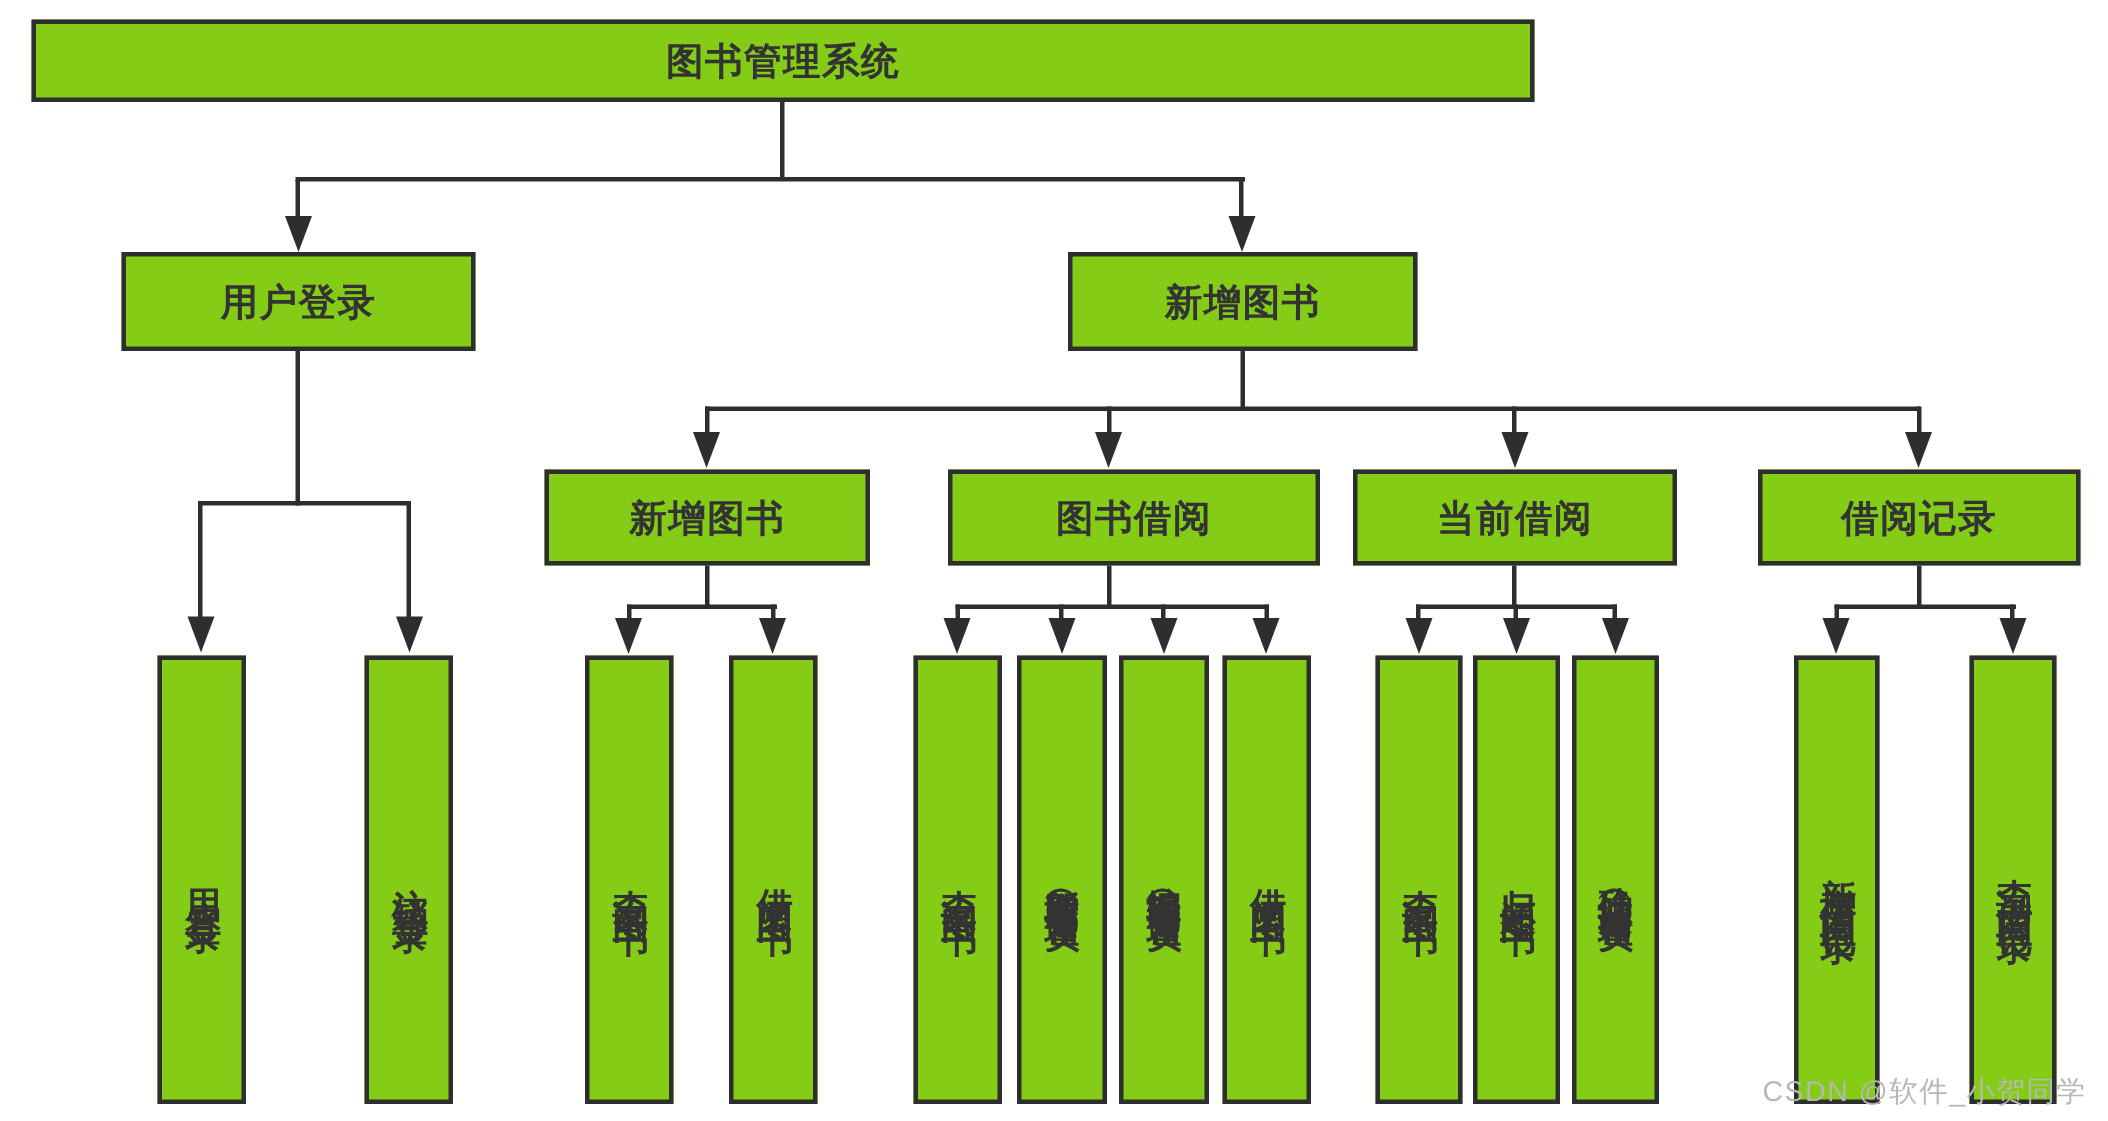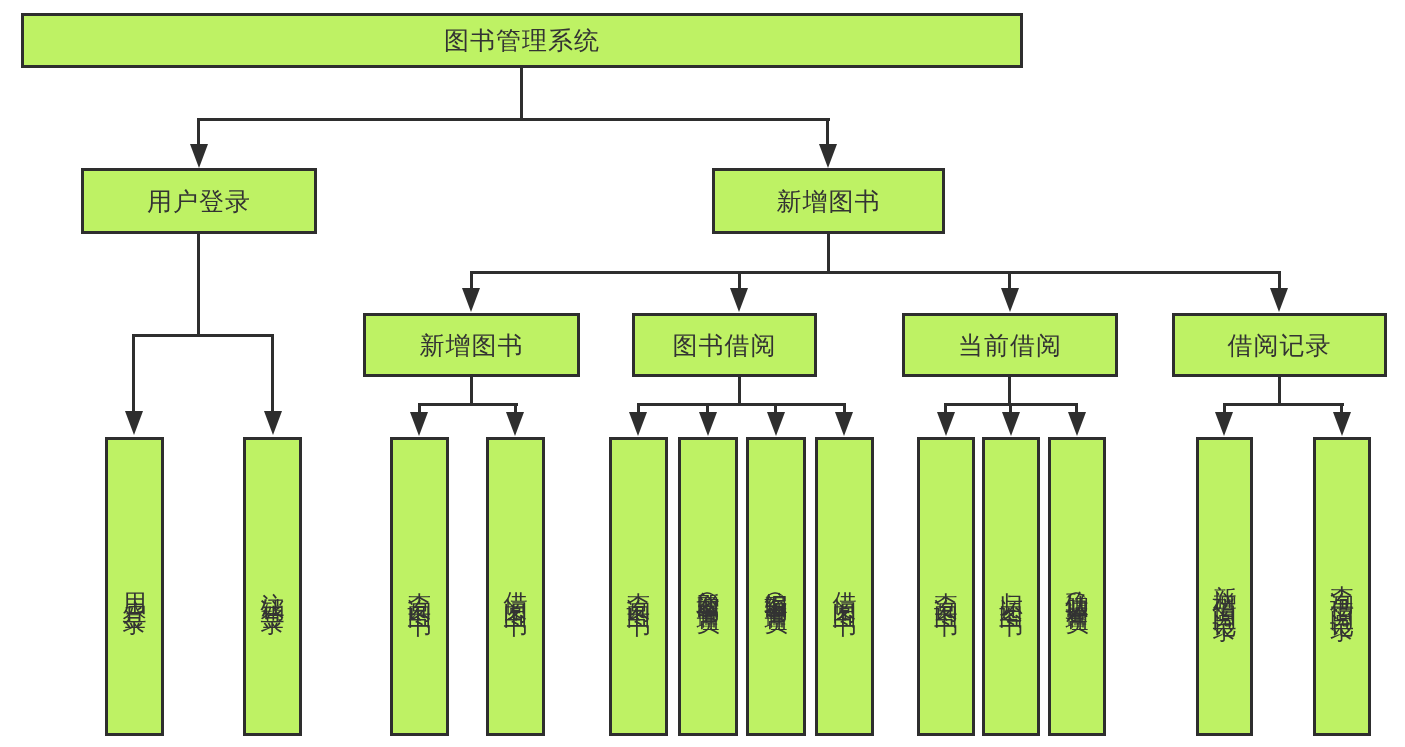--- a/index.html
+++ b/index.html
@@ -8,24 +8,25 @@
     --wm:#b7b7b7;
   }
   html,body{margin:0;padding:0;}
   body{
     width:1405px;height:747px;position:relative;overflow:hidden;
     background:#ffffff;
     font-family:"Liberation Sans", sans-serif;
   }
   .stage{position:absolute;left:0;top:0;width:1405px;height:747px;}
   .node{
-    position:absolute;box-sizing:border-box;background:#bef264;
+    position:absolute;box-sizing:border-box;background:#84cc16;
     border:3px solid var(--line);
     display:flex;align-items:center;justify-content:center;
     color:var(--text);
+    font-weight:bold;
   }
   .h-label{
     font-size:25px;letter-spacing:1px;color:var(--text);white-space:nowrap;
   }
   .vtext{
     writing-mode:vertical-rl;text-orientation:mixed;
     font-size:24px;letter-spacing:7px;color:var(--text);
     line-height:1;white-space:nowrap;
   }
   .vtext.tight{font-size:23px;letter-spacing:3px;}
@@ -55,21 +56,21 @@
   </div>
 
   <div class="node" style="left:712px;top:168px;width:233px;height:66px;">
     <span class="h-label">新增图书</span>
   </div>
 
   <div class="node" style="left:363px;top:313px;width:217px;height:64px;">
     <span class="h-label">新增图书</span>
   </div>
 
-  <div class="node" style="left:632px;top:313px;width:185px;height:64px;">
+  <div class="node" style="left:632px;top:313px;width:248px;height:64px;">
     <span class="h-label">图书借阅</span>
   </div>
 
   <div class="node" style="left:902px;top:313px;width:216px;height:64px;">
     <span class="h-label">当前借阅</span>
   </div>
 
   <div class="node" style="left:1172px;top:313px;width:215px;height:64px;">
     <span class="h-label">借阅记录</span>
   </div>
@@ -178,14 +179,15 @@
   <div class="vline" style="left:1075px;top:403px;height:11px;"></div>
   <div class="arrow" style="left:1068px;top:412px;"></div>
 
   <div class="vline" style="left:1278px;top:377px;height:29px;"></div>
   <div class="hline" style="left:1223px;top:403px;width:121px;"></div>
   <div class="vline" style="left:1223px;top:403px;height:11px;"></div>
   <div class="arrow" style="left:1215px;top:412px;"></div>
   <div class="vline" style="left:1340px;top:403px;height:11px;"></div>
   <div class="arrow" style="left:1333px;top:412px;"></div>
 
+  <div class="watermark">CSDN @软件_小贺同学</div>
 
 </div>
 
 </body></html>

